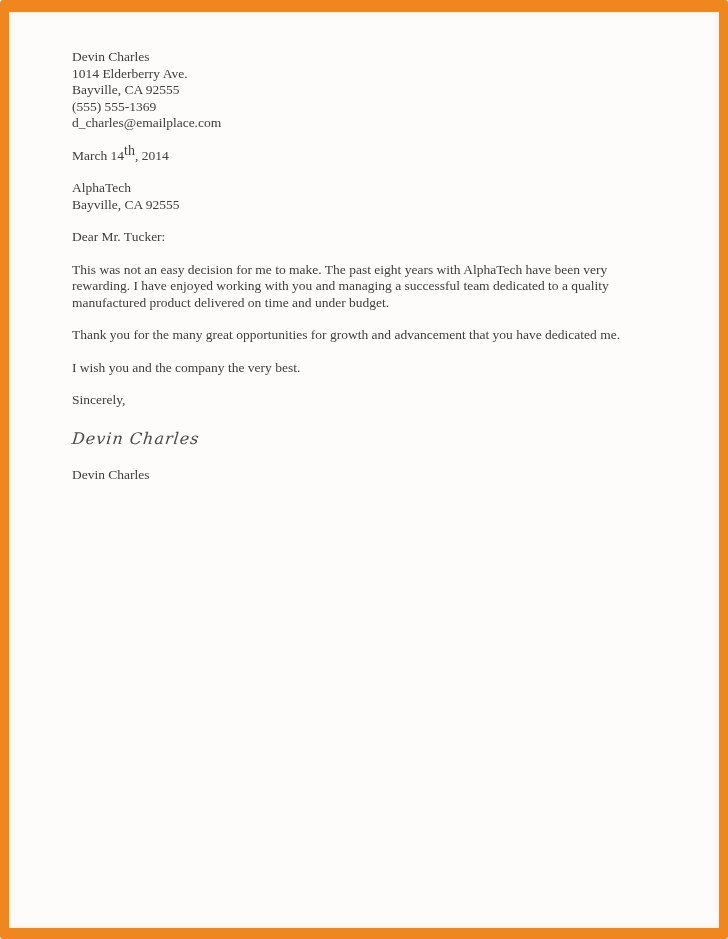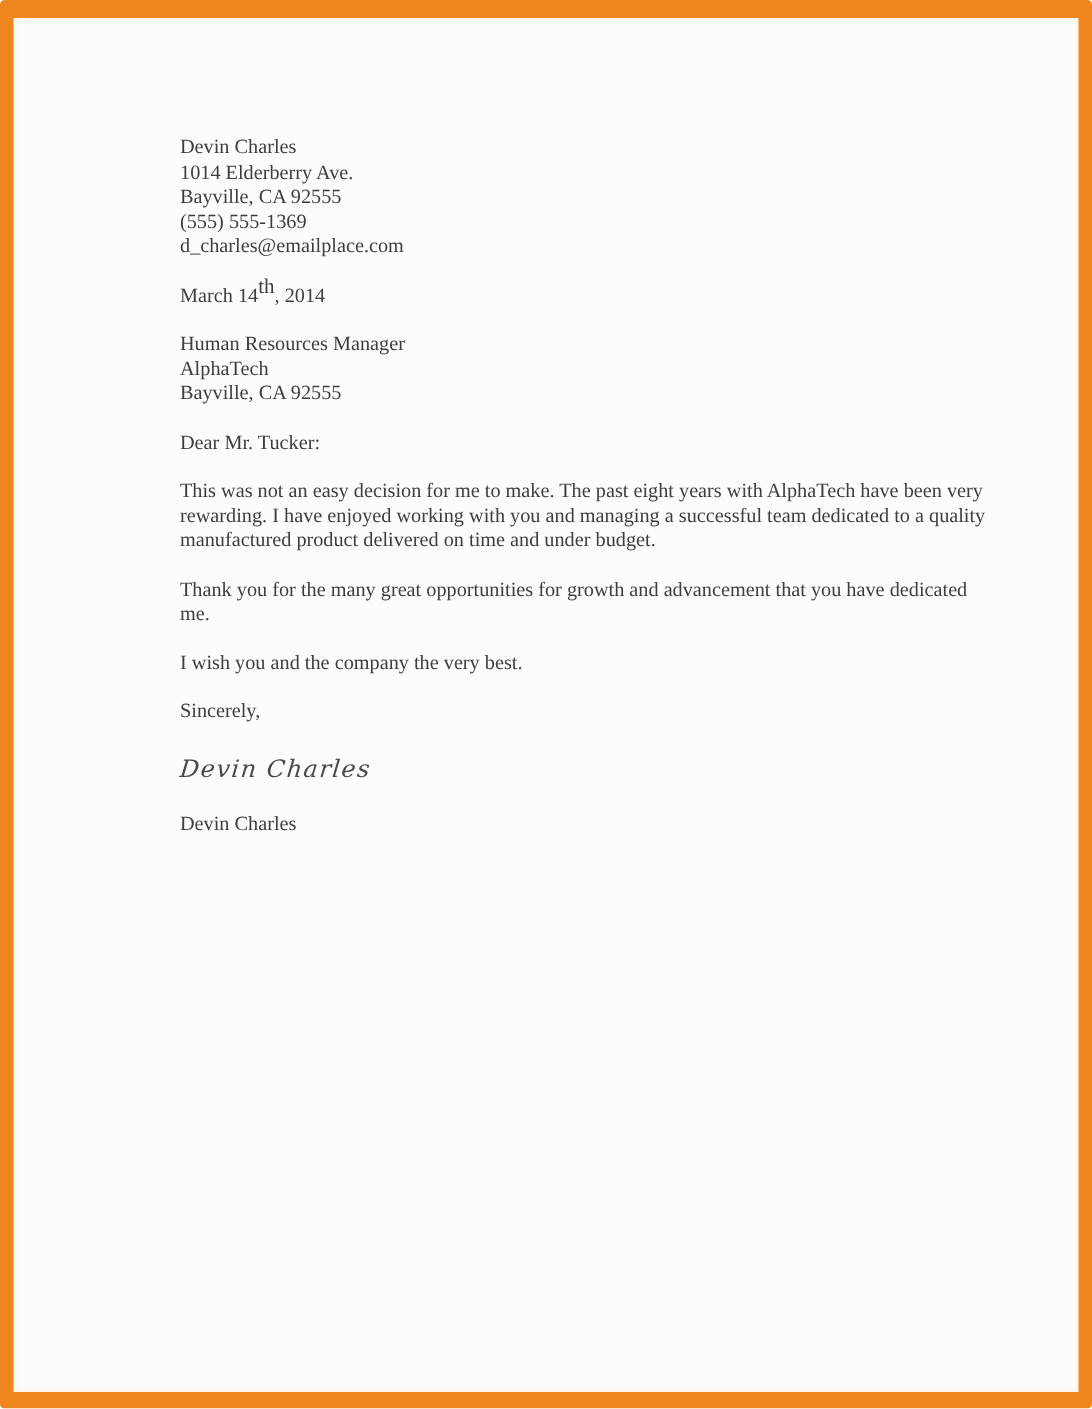--- a/index.html
+++ b/index.html
@@ -16,25 +16,24 @@
     border-width: 12px 9px 11px 9px;
     background: #FDFCFA;
     border-radius: 3px;
     box-shadow: inset 0 0 6px rgba(240,135,30,0.12);
     font-family: "Liberation Serif", "DejaVu Serif", serif;
     color: #3D3D3D;
     overflow: hidden;
   }
   .content {
     box-sizing: border-box;
-    padding: 78px 55px 0 63px;
+    padding: 37px 55px 0 63px;
     max-width: 680px;
     font-size: 13.5px;
     line-height: 16.5px;
-    margin-left: 48px;
   }
   .block { margin: 0 0 16px 0; }
   .line { display: block; }
   p.para {
     margin: 0 0 16px 0;
     max-width: 600px;
   }
   sup.ord {
     font-size: 14px;
     line-height: 0;
@@ -62,21 +61,20 @@
       <span class="line">Devin Charles</span>
       <span class="line">1014 Elderberry Ave.</span>
       <span class="line">Bayville, CA 92555</span>
       <span class="line">(555) 555-1369</span>
       <span class="line">d_charles@emailplace.com</span>
     </div>
 
     <div class="block"><span>March 14</span><sup class="ord">th</sup><span>, 2014</span></div>
 
     <div class="block">
-      <span class="line">Human Resources Manager</span>
       <span class="line">AlphaTech</span>
       <span class="line">Bayville, CA 92555</span>
     </div>
 
     <p class="para">Dear Mr. Tucker:</p>
 
 
     <p class="para">This was not an easy decision for me to make. The past eight years with AlphaTech have been very rewarding. I have enjoyed working with you and managing a successful team dedicated to a quality manufactured product delivered on time and under budget.</p>
 
     <p class="para">Thank you for the many great opportunities for growth and advancement that you have dedicated me.</p>

